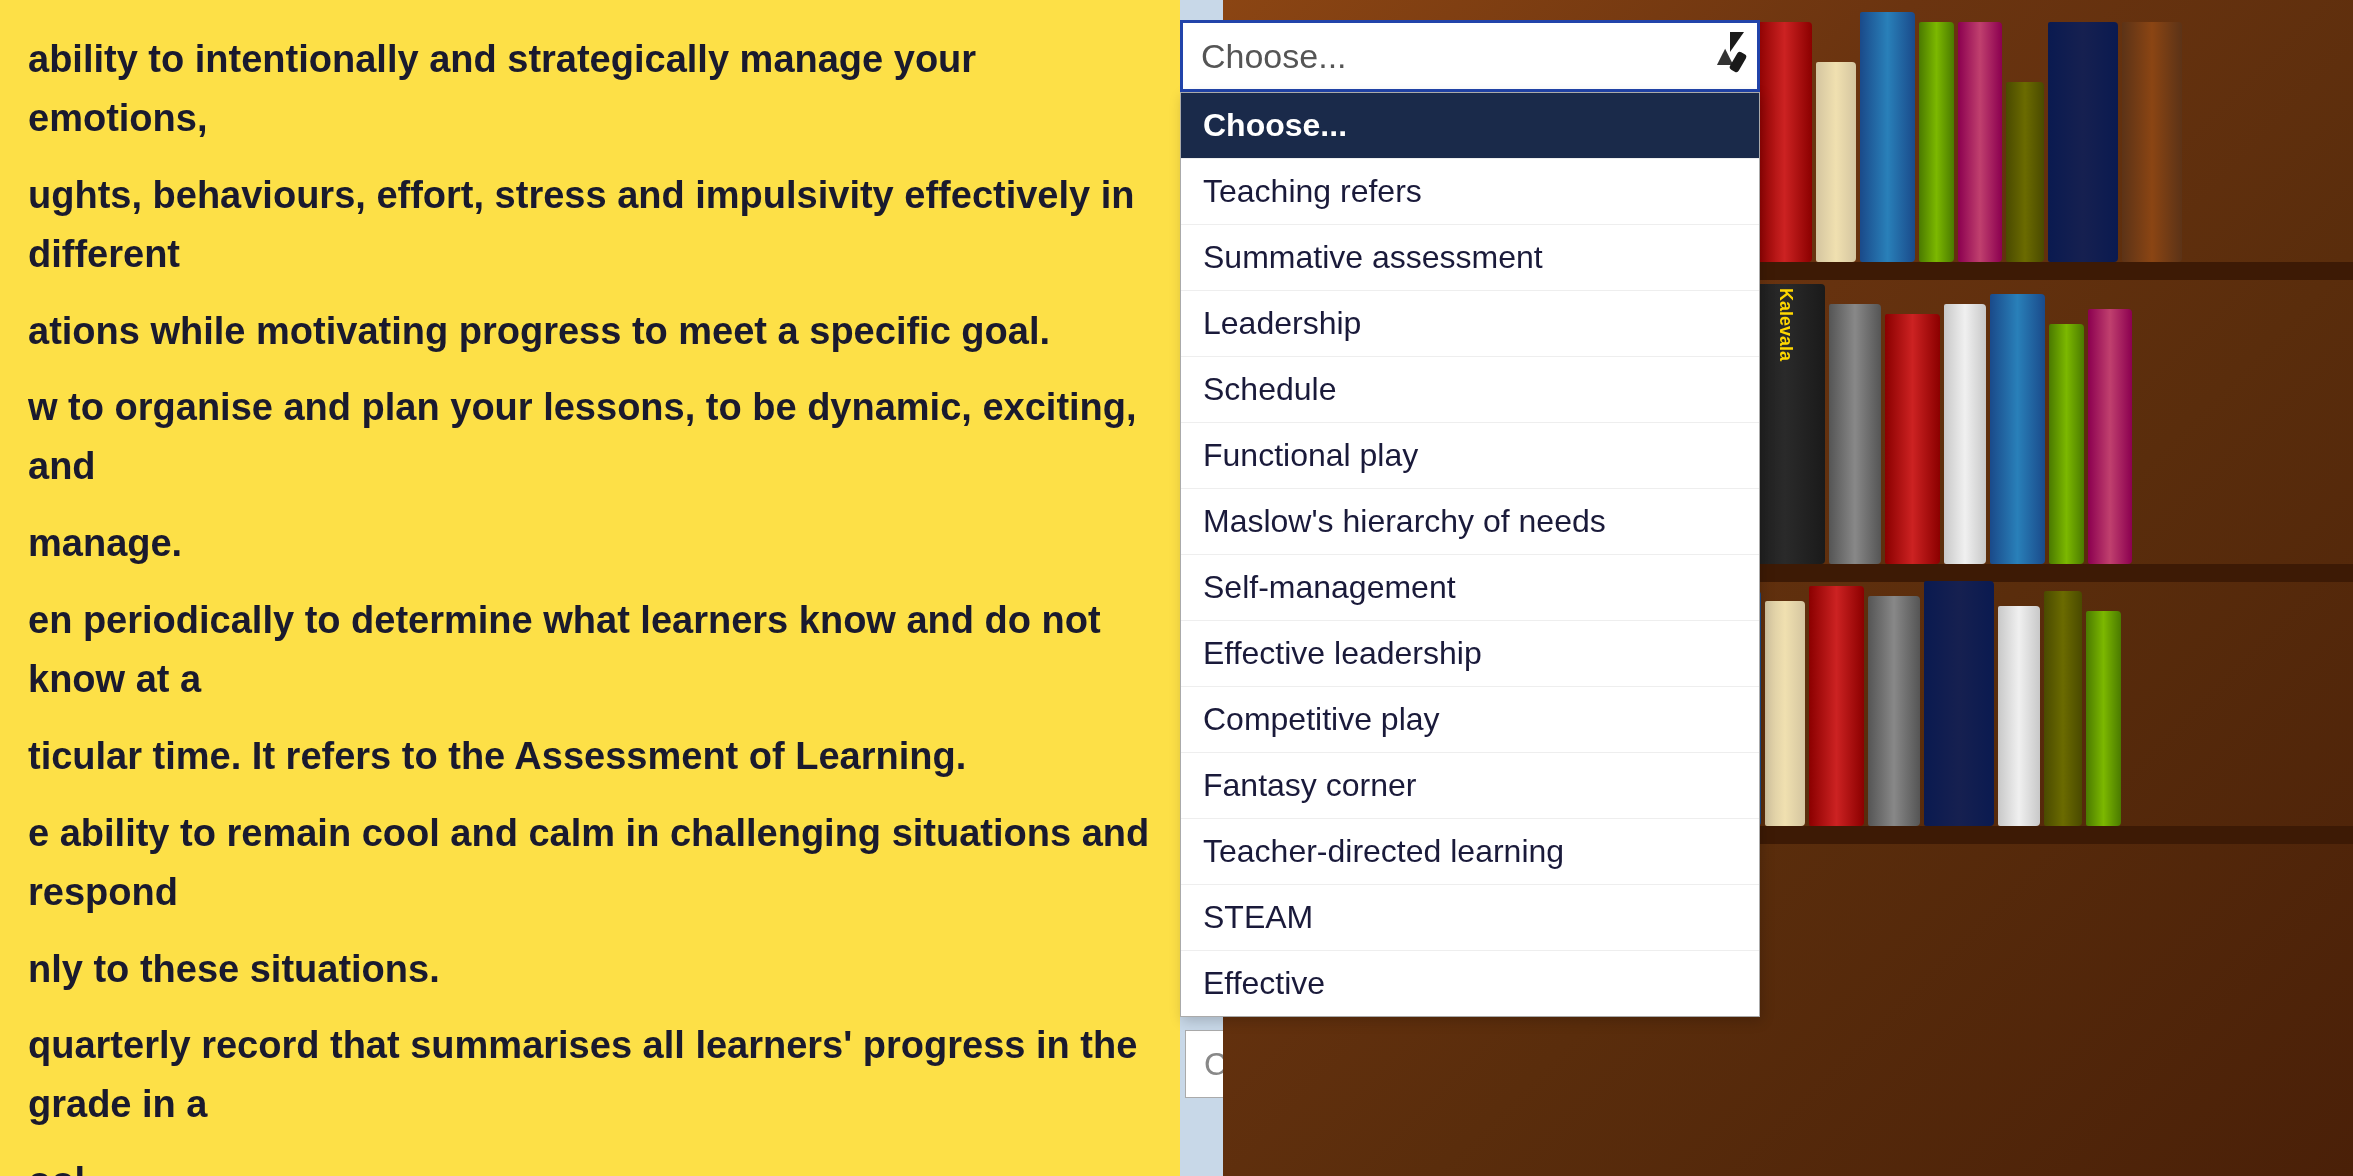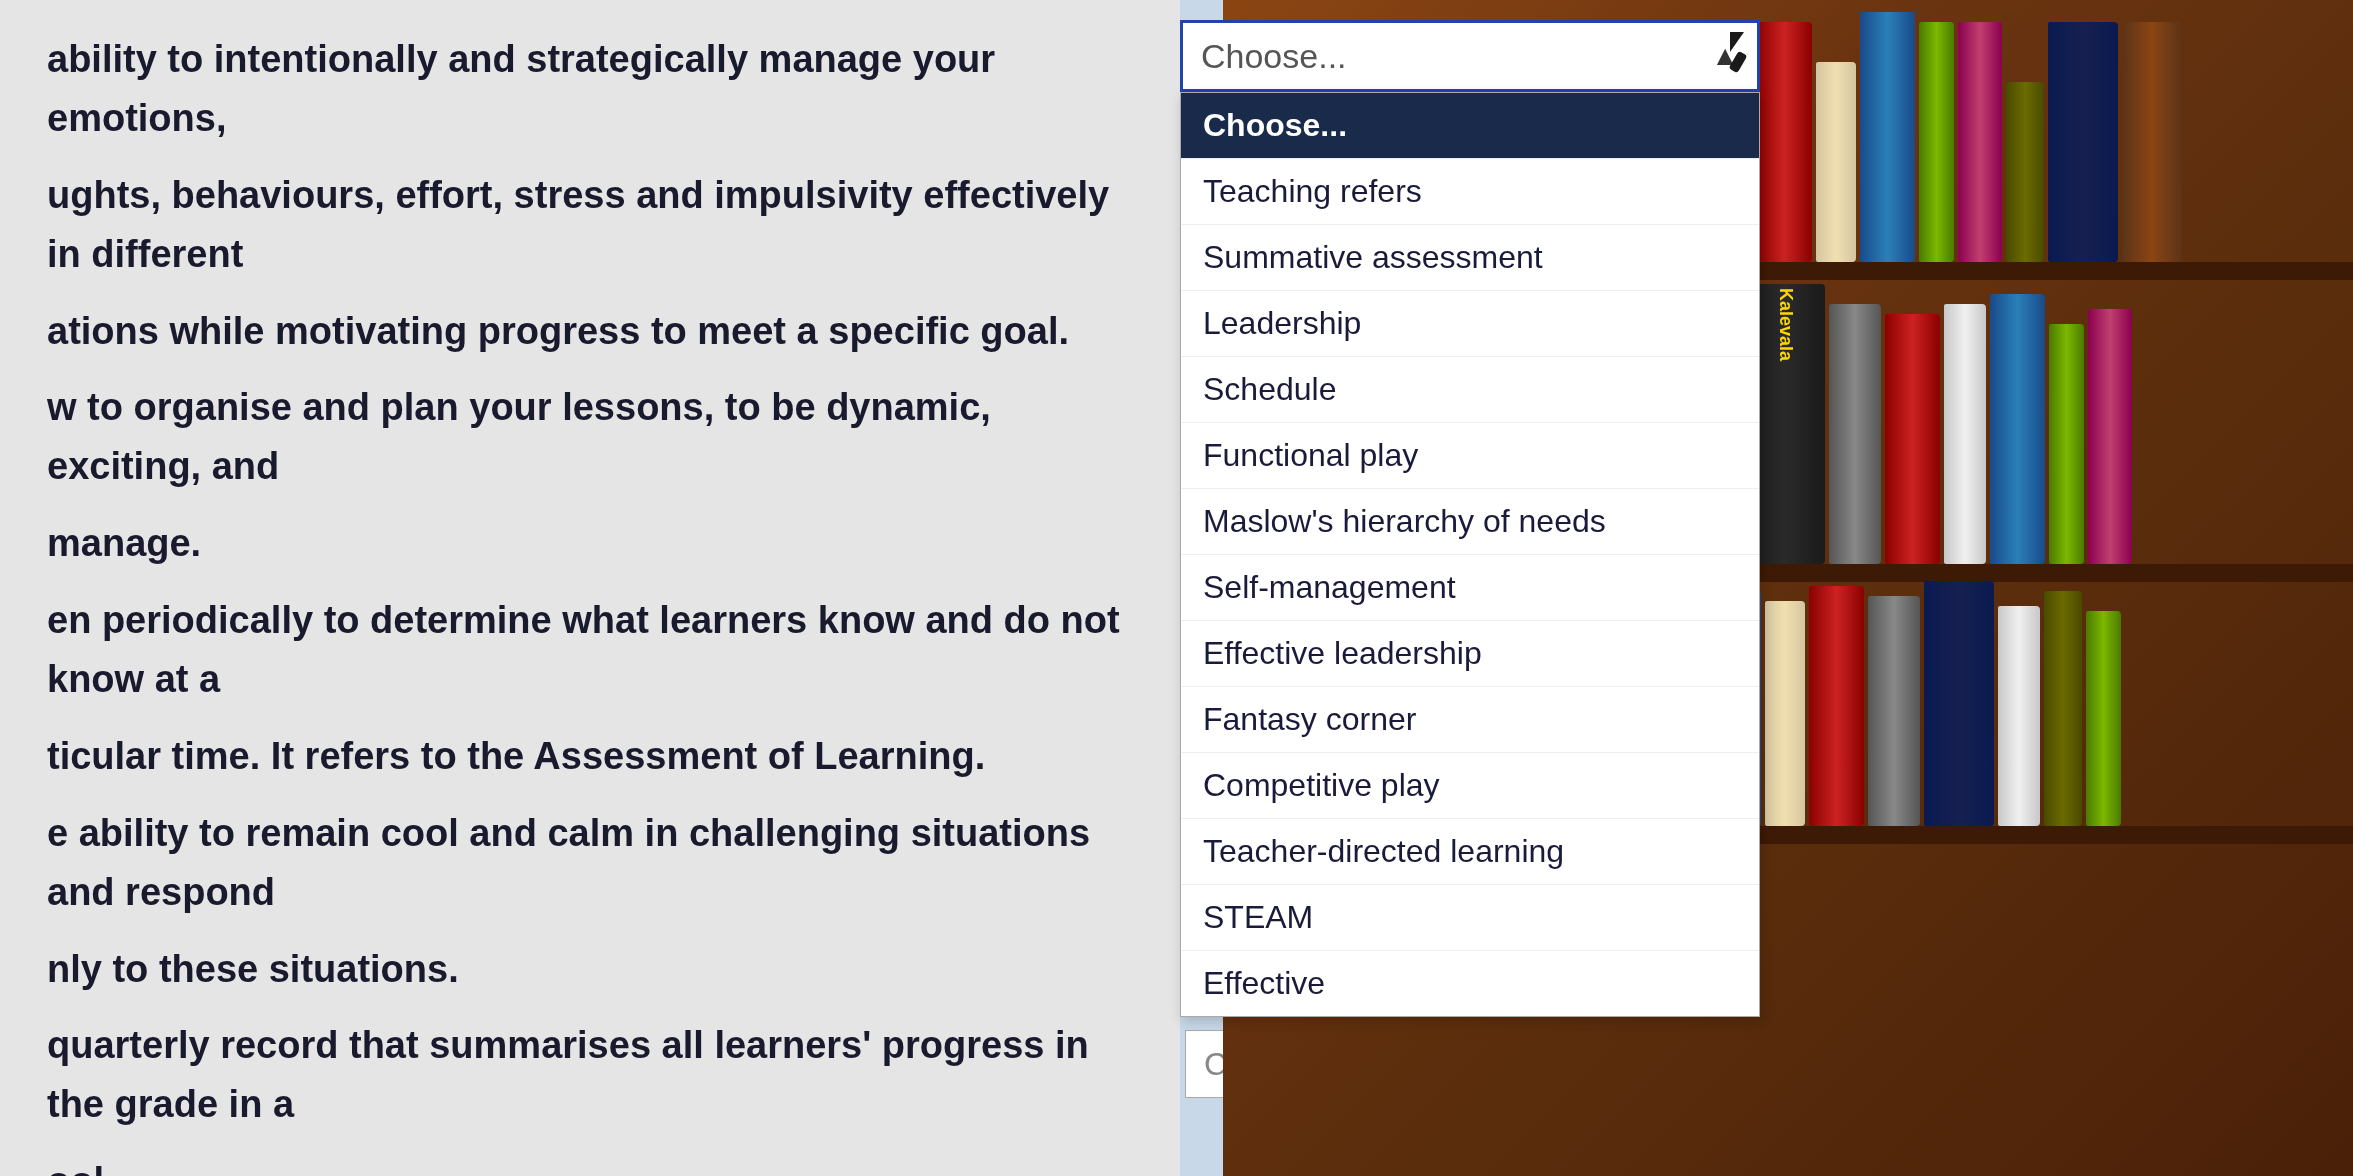--- a/index.html
+++ b/index.html
@@ -12,22 +12,22 @@
       background: #c8d8e8;
     }
 
     
     .text-area {
       position: absolute;
       left: 0;
       top: 0;
       width: 1180px;
       height: 1176px;
-      background: #e5e5e5;
-      padding: 30px 47px;
+      background: #fde047;
+      padding: 30px 28px;
       overflow: hidden;
     }
 
     .text-area p {
       font-size: 38px;
       font-weight: bold;
       color: #1a1a2e;
       line-height: 1.55;
       margin-bottom: 18px;
     }
@@ -245,22 +245,22 @@
 <div class="dropdown-list">
   <div class="dropdown-item highlighted">Choose...</div>
   <div class="dropdown-item">Teaching refers</div>
   <div class="dropdown-item">Summative assessment</div>
   <div class="dropdown-item">Leadership</div>
   <div class="dropdown-item">Schedule</div>
   <div class="dropdown-item">Functional play</div>
   <div class="dropdown-item">Maslow's hierarchy of needs</div>
   <div class="dropdown-item">Self-management</div>
   <div class="dropdown-item">Effective leadership</div>
+  <div class="dropdown-item">Competitive play</div>
   <div class="dropdown-item">Fantasy corner</div>
-  <div class="dropdown-item">Competitive play</div>
   <div class="dropdown-item">Teacher-directed learning</div>
   <div class="dropdown-item">STEAM</div>
   <div class="dropdown-item">Effective</div>
 </div>
 
 <div class="choose-select second">
   <span class="choose-select-text">Choose...</span>
   <span class="choose-select-arrow">⇕</span>
 </div>
 

